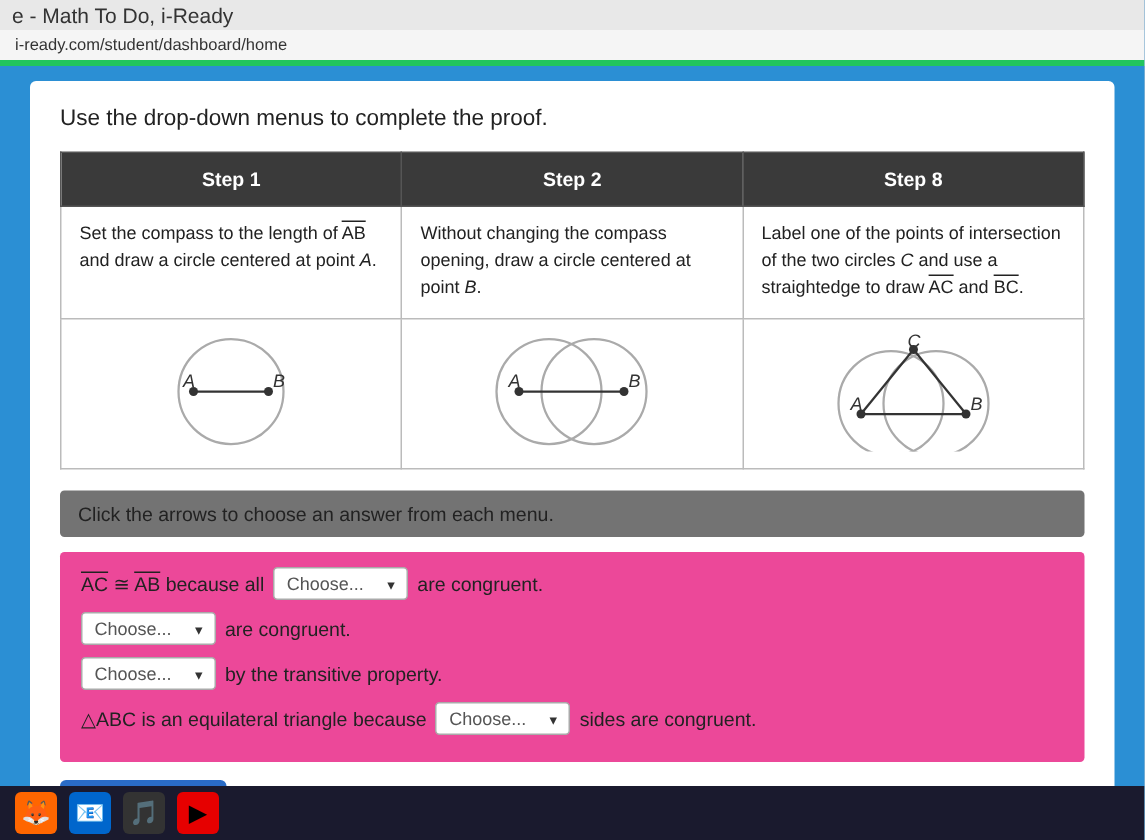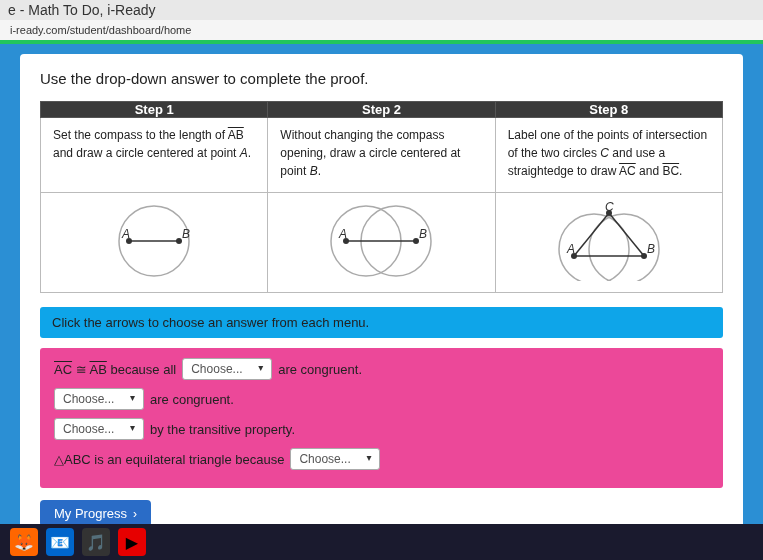--- a/index.html
+++ b/index.html
@@ -56,21 +56,21 @@
 
     
     .steps-table {
       width: 100%;
       border-collapse: collapse;
       margin-bottom: 14px;
     }
     .steps-table th {
       background: #3a3a3a;
       color: white;
-      padding: 0 12px;
+      padding: 10px 12px;
       font-size: 13px;
       font-weight: 600;
       text-align: center;
       border: 1px solid #555;
     }
     .steps-table td {
       border: 1px solid #bbb;
       padding: 8px 12px;
       font-size: 12px;
       color: #222;
@@ -94,21 +94,21 @@
     .diagram-svg {
       width: 160px;
       height: 80px;
     }
 
     
     .instructions {
       font-size: 13px;
       color: #222;
       margin-bottom: 10px;
-      background: #0ea5e9;
+      background: #737373;
       padding: 8px 12px;
       border-radius: 3px;
     }
 
     
     .answer-section {
       background: #ec4899;
       padding: 10px 14px;
       border-radius: 3px;
     }
@@ -126,21 +126,21 @@
     }
     .dropdown {
       background: white;
       border: 1px solid #aaa;
       border-radius: 3px;
       padding: 3px 8px;
       font-size: 12px;
       color: #555;
       cursor: pointer;
       display: flex;
-      align-items: flex-start;
+      align-items: flex-end;
       gap: 4px;
       min-width: 90px;
     }
     .dropdown .arrow {
       margin-left: auto;
       font-size: 10px;
       color: #333;
     }
     .static-text {
       white-space: nowrap;
@@ -199,21 +199,21 @@
 <div class="browser-bar">
   <span>e - Math To Do, i-Ready</span>
 </div>
 <div class="address-bar">
   <span>i-ready.com/student/dashboard/home</span>
 </div>
 
 <div class="main-content">
   <div class="white-card">
     
-    <p class="card-title">Use the drop-down answer to complete the proof.</p>
+    <p class="card-title">Use the drop-down menus to complete the proof.</p>
 
     
     <table class="steps-table">
       <thead>
         <tr>
           <th>Step 1</th>
           <th>Step 2</th>
           <th>Step 8</th>
         </tr>
       </thead>
@@ -320,20 +320,21 @@
       </div>
 
       <div class="answer-row">
         <span class="math-text static-text">
           △ABC is an equilateral triangle because
         </span>
         <div class="dropdown">
           <span>Choose...</span>
           <span class="arrow">▾</span>
         </div>
+        <span class="static-text">sides are congruent.</span>
       </div>
 
     </div>
 
     
     <button class="progress-btn">
       <span>My Progress</span>
       <span class="chevron">›</span>
     </button>
 

